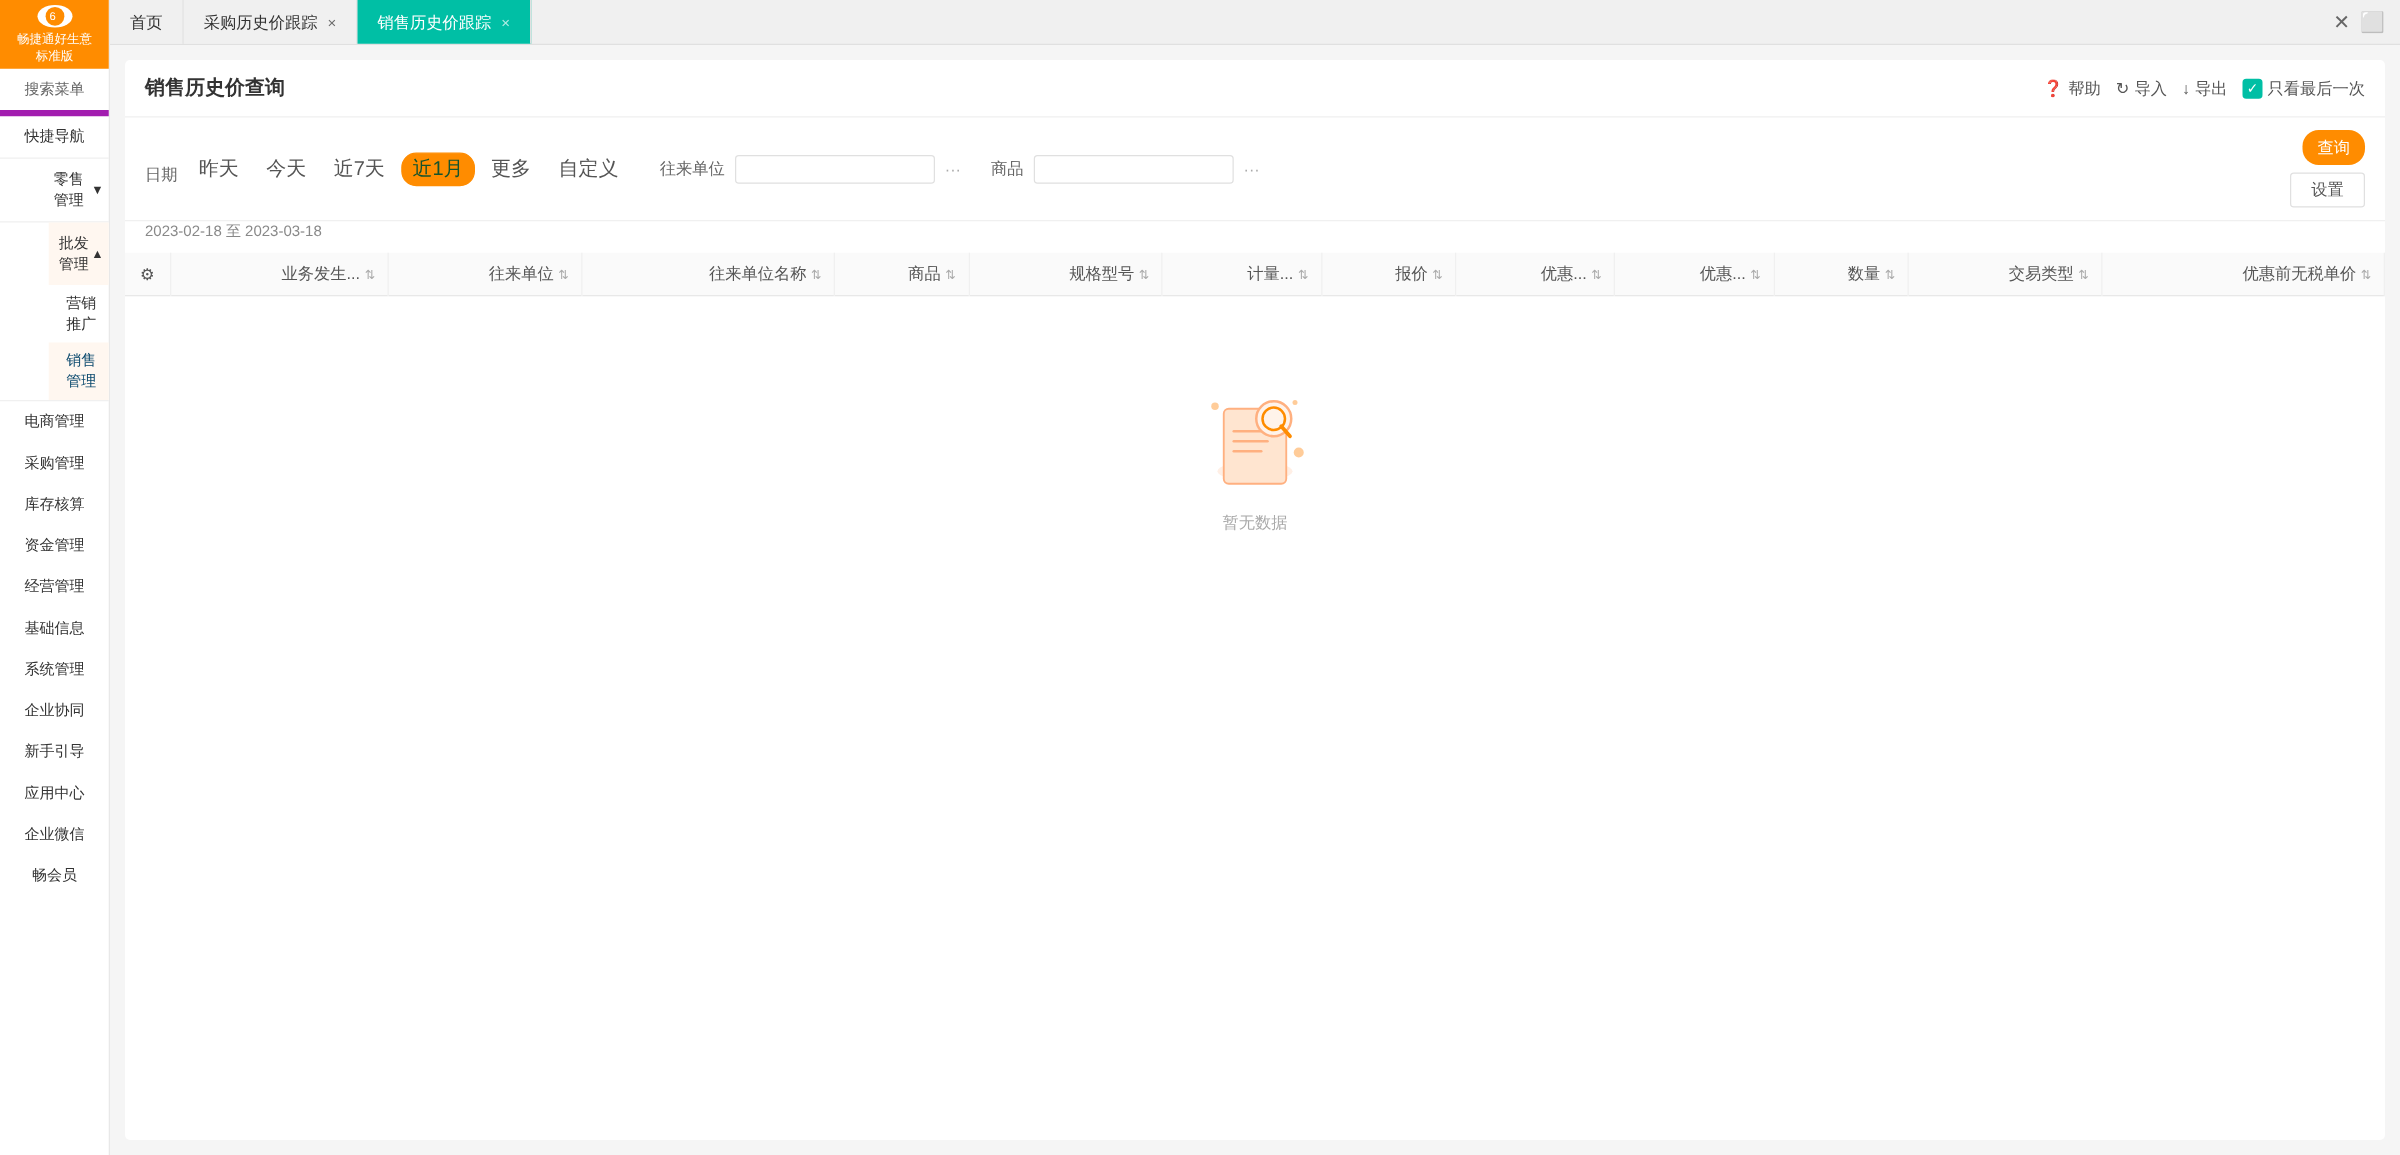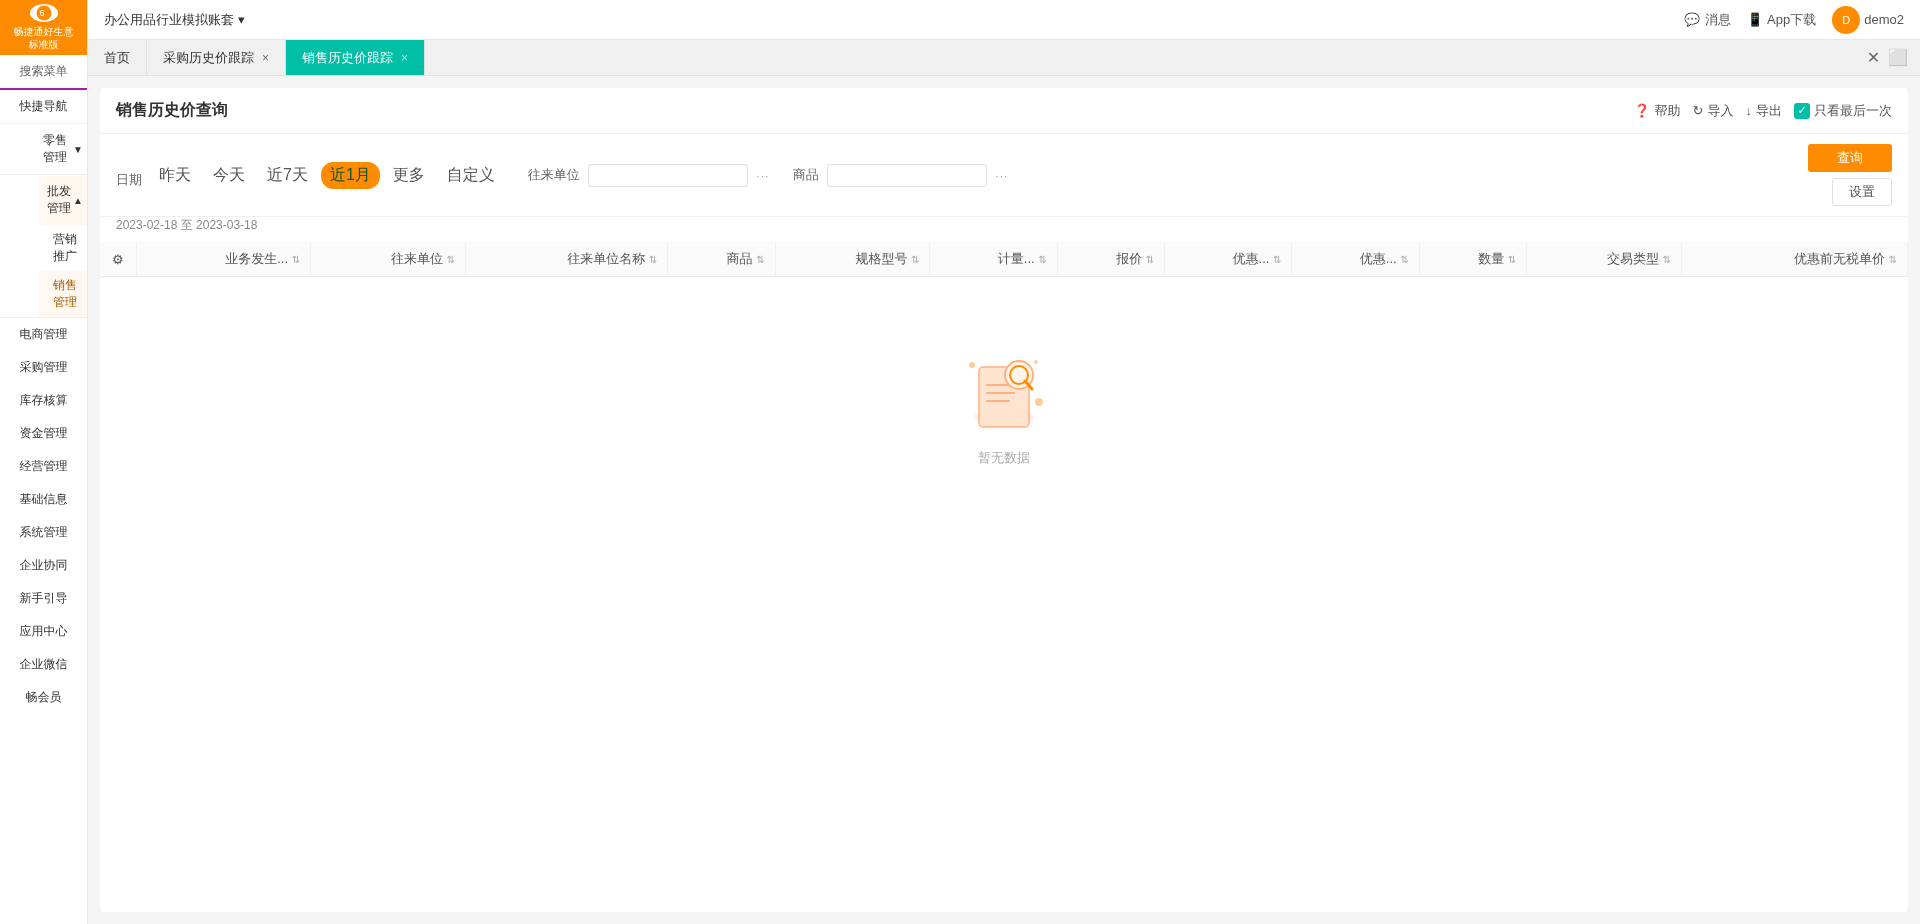--- a/index.html
+++ b/index.html
@@ -32,21 +32,21 @@
       background: #fff;
       border-radius: 50%;
       display: flex;
       align-items: center;
       justify-content: center;
       margin-bottom: 3px;
     }
     .logo-icon svg { width: 18px; height: 18px; }
     .sidebar-search {
       padding: 8px 6px;
-      border-bottom: 2px solid #a21caf;
+      border-bottom: 5px solid #a21caf;
       font-size: 12px;
       color: #666;
       text-align: center;
       cursor: pointer;
     }
     .sidebar-quick {
       padding: 8px 6px;
       border-bottom: 1px solid #f0f0f0;
       font-size: 12px;
       color: #333;
@@ -77,21 +77,21 @@
     }
     .sidebar-item.expanded { background: #fff7f0; text-align: right; }
     .sub-item {
       width: 100%;
       padding: 6px 8px 6px 12px;
       cursor: pointer;
       font-size: 12px;
       color: #333;
       text-align: center;
     }
-    .sub-item.active { color: #a16207; background: #fff7f0; }
+    .sub-item.active { color: #0c4a6e; background: #fff7f0; }
     .arrow { font-size: 10px; }
 
     
     .main {
       flex: 1;
       display: flex;
       flex-direction: column;
       height: 100%;
       overflow: hidden;
     }
@@ -305,22 +305,22 @@
     }
     .filter-dots {
       color: #aaa;
       cursor: pointer;
       font-size: 13px;
     }
     .query-btn {
       background: #ff8c00;
       color: #fff;
       border: none;
-      border-radius: 3px;
-      padding: 5px 29px;
+      border-radius: 13px;
+      padding: 5px 12px;
       cursor: pointer;
       font-size: 13px;
     }
     .settings-btn {
       background: #fff;
       color: #555;
       border: 1px solid #e0e0e0;
       border-radius: 3px;
       padding: 4px 16px;
       cursor: pointer;
@@ -424,42 +424,20 @@
   <div class="sidebar-item">系统管理</div>
   <div class="sidebar-item">企业协同</div>
   <div class="sidebar-item">新手引导</div>
   <div class="sidebar-item">应用中心</div>
   <div class="sidebar-item">企业微信</div>
   <div class="sidebar-item">畅会员</div>
 </div>
 
 <div class="main">
 
-  <div class="top-header">
-    <div class="header-left">
-      <div class="header-dropdown">
-        <span>办公用品行业模拟账套</span>
-        <span>▾</span>
-      </div>
-    </div>
-    <div class="header-right">
-      <div class="header-right-item">
-        <span>💬</span>
-        <span>消息</span>
-      </div>
-      <div class="header-right-item">
-        <span>📱</span>
-        <span>App下载</span>
-      </div>
-      <div class="header-right-item">
-        <div class="avatar">D</div>
-        <span>demo2</span>
-      </div>
-    </div>
-  </div>
 
   <div class="tabs-bar">
     <div class="tab home">
       <span>首页</span>
     </div>
     <div class="tab inactive">
       <span>采购历史价跟踪</span>
       <span class="tab-close">×</span>
     </div>
     <div class="tab active">

